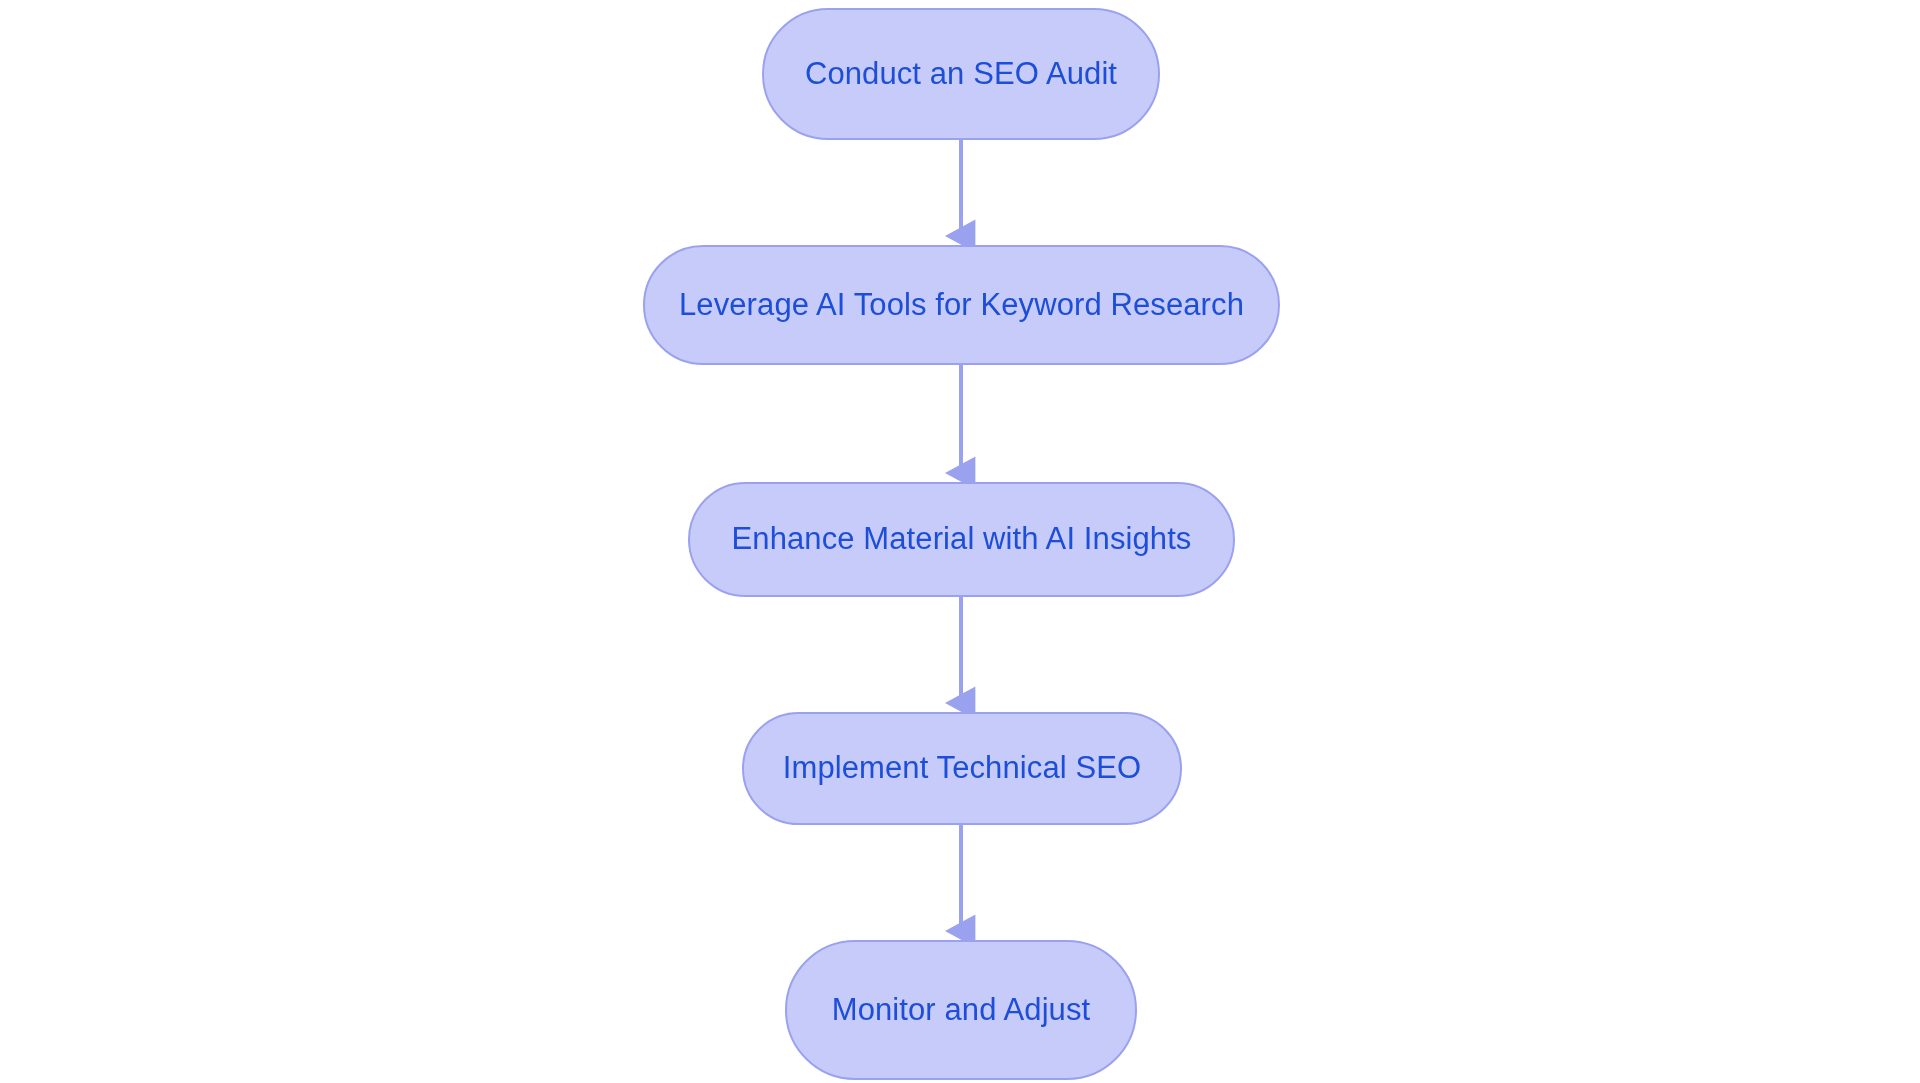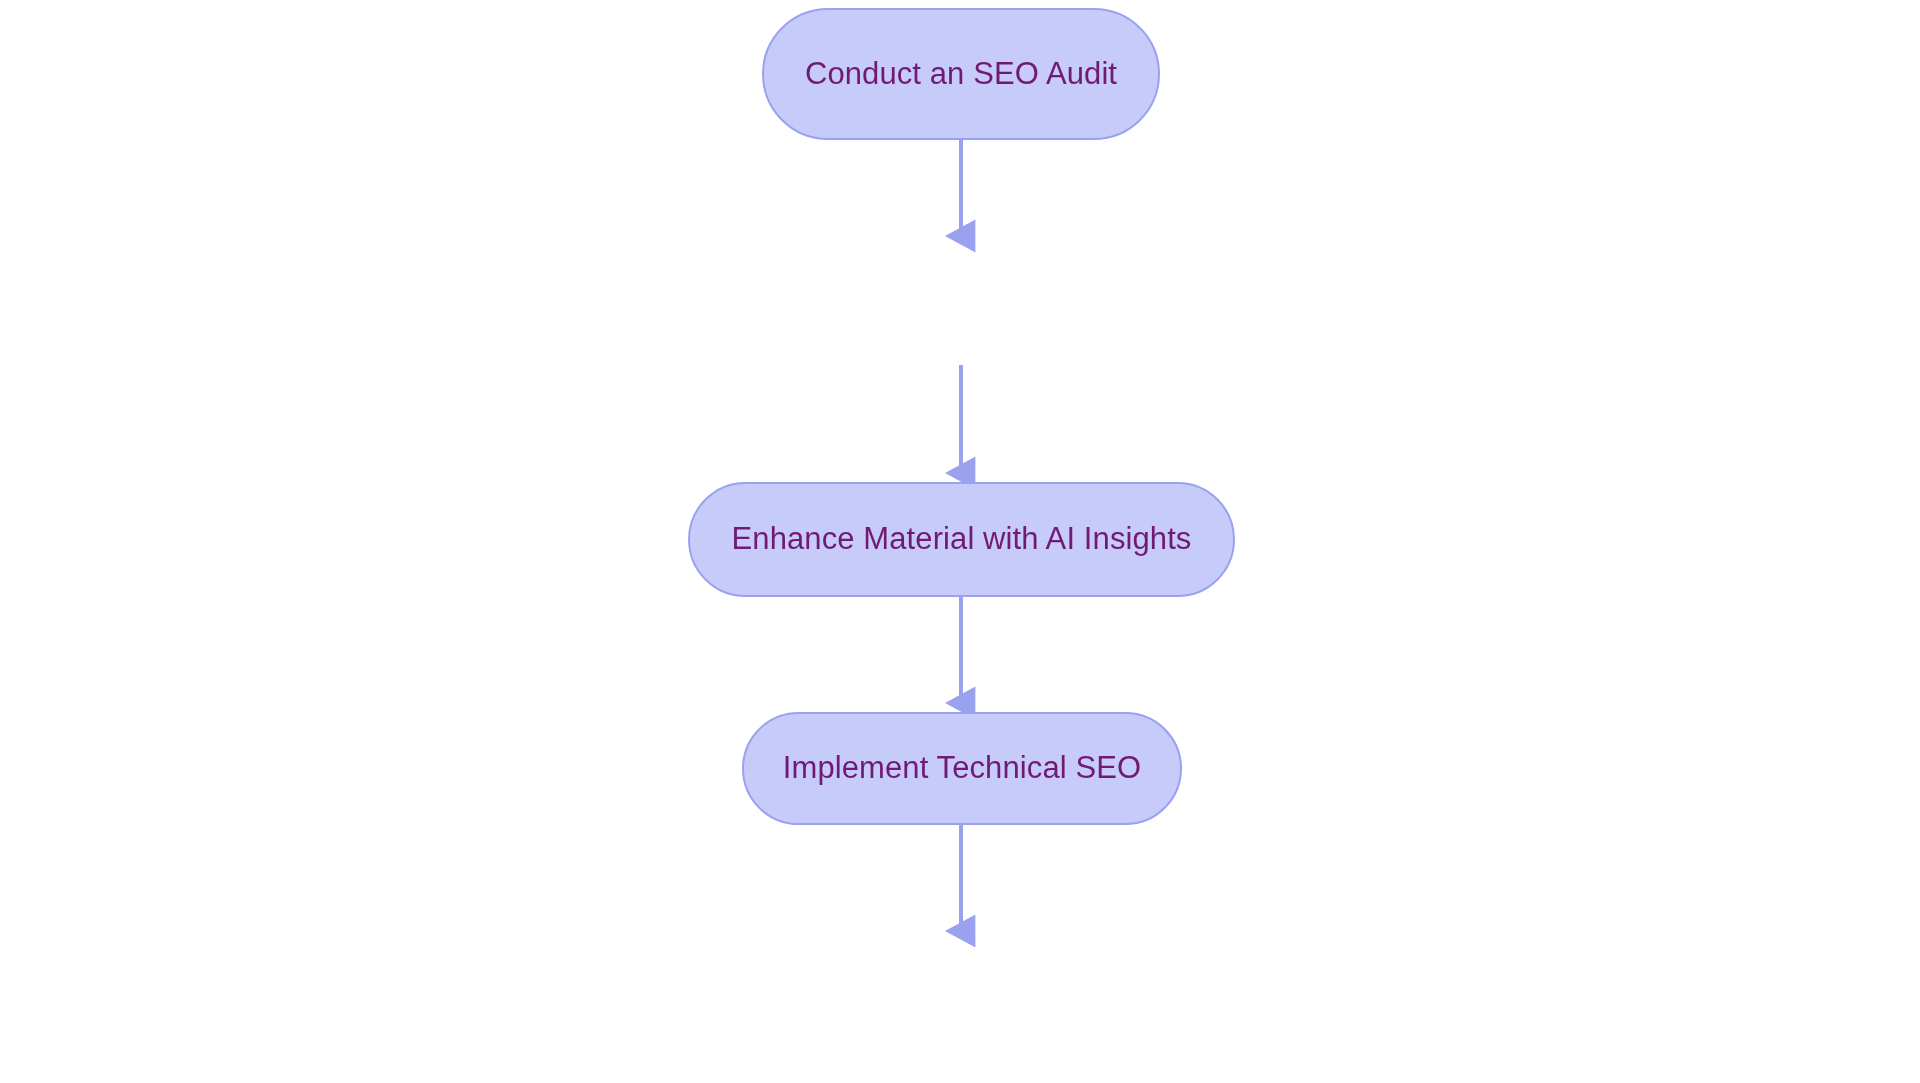--- a/index.html
+++ b/index.html
@@ -29,21 +29,21 @@
   }
   .node {
     position: absolute;
     box-sizing: border-box;
     display: flex;
     align-items: center;
     justify-content: center;
     background: #c7cbfa;
     border: 2px solid #9aa2ef;
     border-radius: 999px;
-    color: #701a75;
+    color: #1d4ed8;
     font-size: 31px;
     font-weight: 400;
     letter-spacing: 0.1px;
     white-space: nowrap;
     font-family: "Liberation Sans", sans-serif;
   }
   .node-label {
     display: block;
     line-height: 1;
     padding-bottom: 2px;
@@ -81,23 +81,29 @@
 
     <g>
       <line x1="961" y1="825" x2="961" y2="931" stroke="#9aa2ef" stroke-width="4" marker-end="url(#arrowhead)"></line>
     </g>
   </svg>
 
   <div class="node" id="node-1">
     <span class="node-label">Conduct an SEO Audit</span>
   </div>
 
+  <div class="node" id="node-2">
+    <span class="node-label">Leverage AI Tools for Keyword Research</span>
+  </div>
 
   <div class="node" id="node-3">
     <span class="node-label">Enhance Material with AI Insights</span>
   </div>
 
   <div class="node" id="node-4">
     <span class="node-label">Implement Technical SEO</span>
   </div>
 
+  <div class="node" id="node-5">
+    <span class="node-label">Monitor and Adjust</span>
+  </div>
 
 </div>
 
 </body></html>

